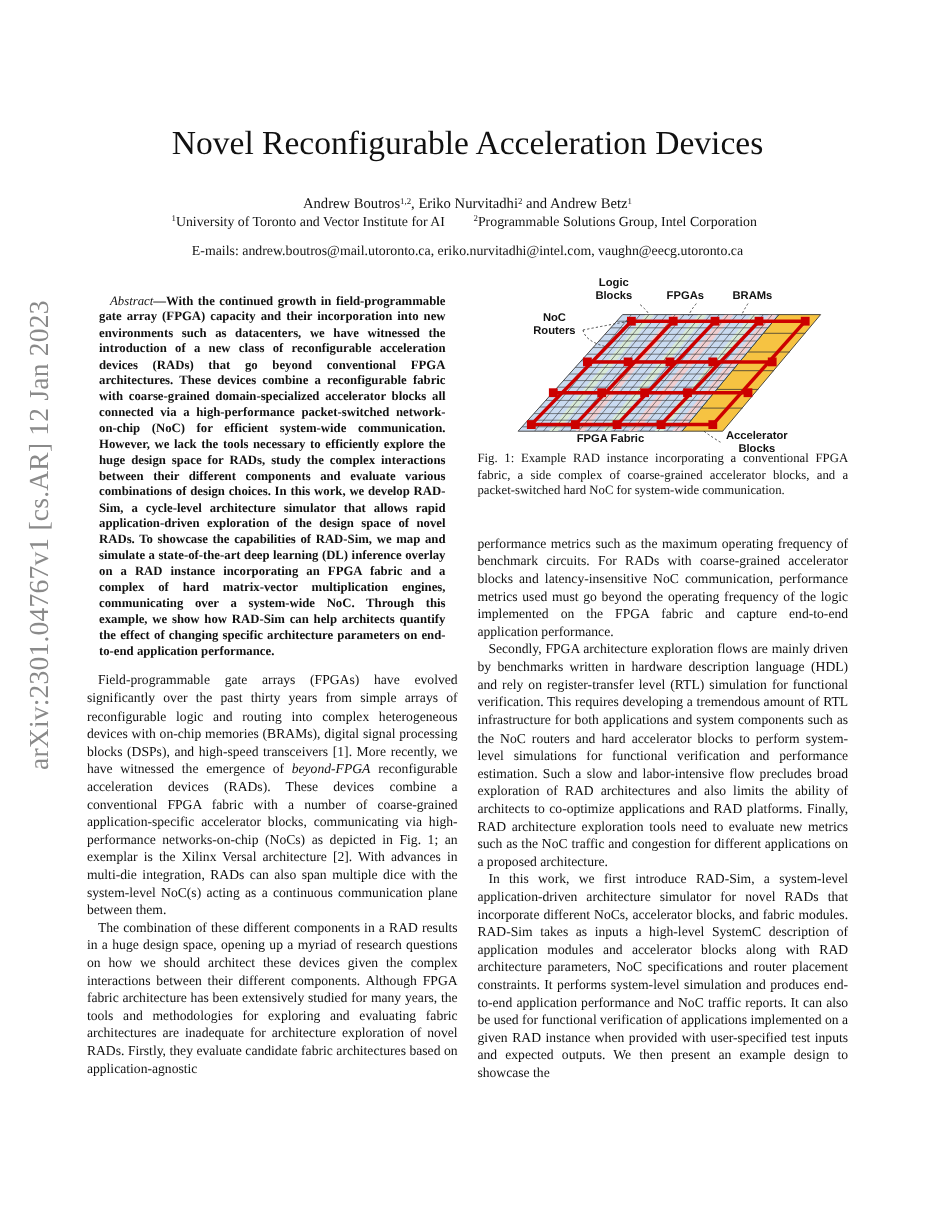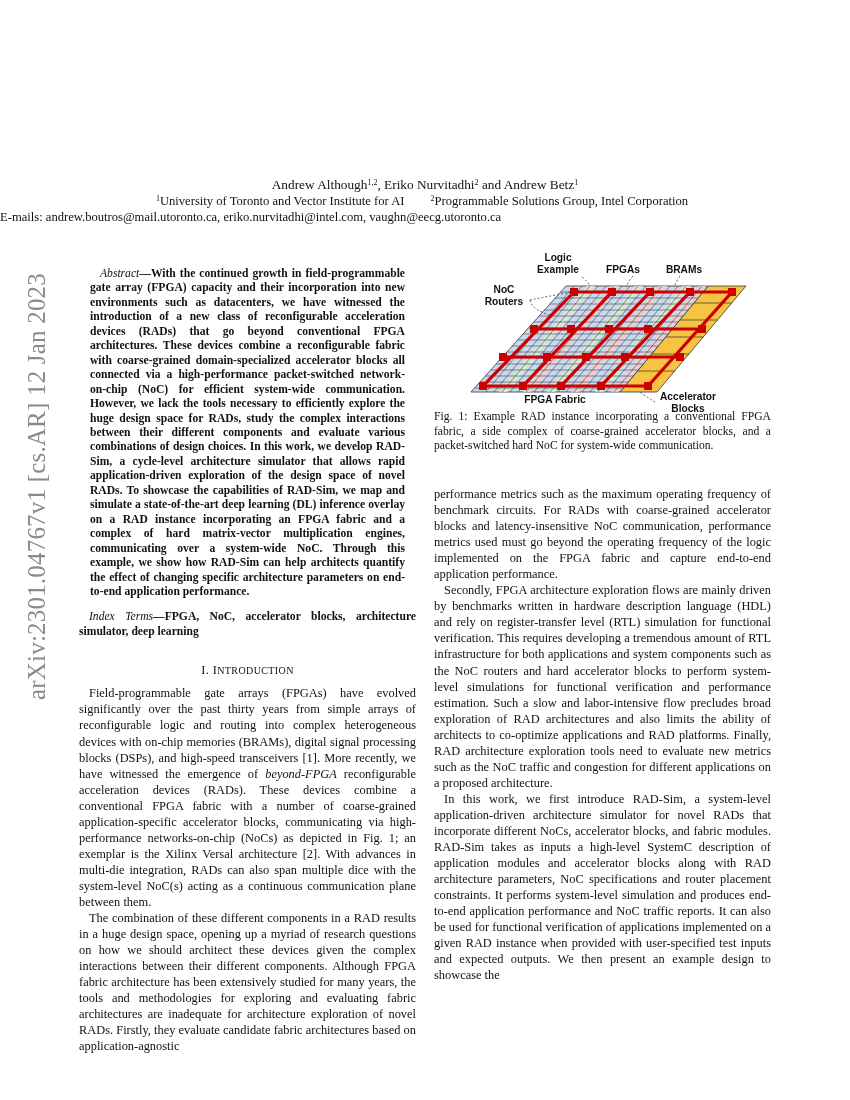--- a/index.html
+++ b/index.html
@@ -3,21 +3,21 @@
 <meta charset="utf-8">
 <style>
   html, body { margin:0; padding:0; background:#ffffff; }
   body { width:850px; height:1100px; position:relative; overflow:hidden;
          font-family:"Liberation Serif", "DejaVu Serif", serif; color:#111; }
   .page-title { position:absolute; left:0; width:850px; top:70px; text-align:center;
          font-size:30.5px; line-height:40px; font-weight:normal; }
   .authors { position:absolute; left:0; width:850px; top:176px; text-align:center; font-size:13.3px; line-height:17px; }
   .affil { position:absolute; left:0; width:844px; top:193px; text-align:center; font-size:12.6px; line-height:16px; }
   .affil .gap { display:inline-block; width:26px; }
-  .emails { position:absolute; left:0; width:850px; top:209px; font-size:12.6px; line-height:16px; }
+  .emails { position:absolute; left:0; width:850px; top:220px; text-align:center; font-size:12.6px; line-height:16px; }
   sup { font-size:8px; vertical-align:top; position:relative; top:-2px; }
   .arxiv-stamp { position:absolute; left:23px; top:700px; transform-origin:0 0; transform:rotate(-90deg);
          font-size:25px; color:#8a8a8a; white-space:nowrap; letter-spacing:0.2px; }
   .col { position:absolute; width:337px; font-size:12.4px; line-height:16.05px; text-align:justify; }
   .col-left { left:79px; top:256px; }
   .col-right { left:434px; }
   .abstract { font-weight:bold; font-size:11.6px; line-height:14.45px; text-align:justify; margin:11px; text-indent:10px; }
   .abstract i { font-weight:normal; }
   .index-terms { font-weight:bold; font-size:11.6px; line-height:14.45px; margin:0; text-indent:10px; }
   .index-terms i { font-weight:normal; }
@@ -30,37 +30,36 @@
   .caption { position:absolute; left:434px; top:410px; width:337px; font-size:11.6px; line-height:14.5px; text-align:justify; }
   .col-right-body { top:486px; }
 </style>
 </head>
 <body>
 
 <div class="arxiv-stamp">arXiv:2301.04767v1  [cs.AR]  12 Jan 2023</div>
 
 <h1 class="page-title" style="margin:0;">
   <br>
+  <span>Novel Reconfigurable Acceleration Devices</span>
 </h1>
 
 <div class="authors">
-  <span>Andrew Although</span><sup>1,2</sup><span>, </span><span>Eriko Nurvitadhi</span><sup>2</sup><span> and </span><span>Andrew Betz</span><sup>1</sup>
+  <span>Andrew Boutros</span><sup>1,2</sup><span>, </span><span>Eriko Nurvitadhi</span><sup>2</sup><span> and </span><span>Andrew Betz</span><sup>1</sup>
 </div>
 
 <div class="affil">
   <sup>1</sup><span>University of Toronto and Vector Institute for AI</span><span class="gap"></span><sup>2</sup><span>Programmable Solutions Group, Intel Corporation</span>
 </div>
 
 <div class="emails">E-mails: andrew.boutros@mail.utoronto.ca, eriko.nurvitadhi@intel.com, vaughn@eecg.utoronto.ca</div>
 
 <div class="col col-left">
   <p class="abstract"><i>Abstract</i><span>—With the continued growth in field-programmable gate array (FPGA) capacity and their incorporation into new environments such as datacenters, we have witnessed the introduction of a new class of reconfigurable acceleration devices (RADs) that go beyond conventional FPGA architectures. These devices combine a reconfigurable fabric with coarse-grained domain-specialized accelerator blocks all connected via a high-performance packet-switched network-on-chip (NoC) for efficient system-wide communication. However, we lack the tools necessary to efficiently explore the huge design space for RADs, study the complex interactions between their different components and evaluate various combinations of design choices. In this work, we develop RAD-Sim, a cycle-level architecture simulator that allows rapid application-driven exploration of the design space of novel RADs. To showcase the capabilities of RAD-Sim, we map and simulate a state-of-the-art deep learning (DL) inference overlay on a RAD instance incorporating an FPGA fabric and a complex of hard matrix-vector multiplication engines, communicating over a system-wide NoC. Through this example, we show how RAD-Sim can help architects quantify the effect of changing specific architecture parameters on end-to-end application performance.</span></p>
-  <p class="index-terms"><i>Index Terms</i><span>—FPGA, NoC, accelerator blocks, architecture simulator, deep learning</span></p>
 
-  <div class="section-heading"><span>I. </span><span>I</span><span class="sc">NTRODUCTION</span></div>
 
   <p class="body"><span>Field-programmable gate arrays (FPGAs) have evolved significantly over the past thirty years from simple arrays of reconfigurable logic and routing into complex heterogeneous devices with on-chip memories (BRAMs), digital signal processing blocks (DSPs), and high-speed transceivers [1]. More recently, we have witnessed the emergence of </span><i>beyond-FPGA</i><span> reconfigurable acceleration devices (RADs). These devices combine a conventional FPGA fabric with a number of coarse-grained application-specific accelerator blocks, communicating via high-performance networks-on-chip (NoCs) as depicted in Fig. 1; an exemplar is the Xilinx Versal architecture [2]. With advances in multi-die integration, RADs can also span multiple dice with the system-level NoC(s) acting as a continuous communication plane between them.</span></p>
   <p class="body">The combination of these different components in a RAD results in a huge design space, opening up a myriad of research questions on how we should architect these devices given the complex interactions between their different components. Although FPGA fabric architecture has been extensively studied for many years, the tools and methodologies for exploring and evaluating fabric architectures are inadequate for architecture exploration of novel RADs. Firstly, they evaluate candidate fabric architectures based on application-agnostic</p>
 </div>
 
 <div class="figure">
   <svg width="320" height="168" viewBox="455 248 320 168" xmlns="http://www.w3.org/2000/svg">
     <defs>
       <clipPath id="fabricClip">
         <polygon points="566,286 708,286 620,392 471,392"></polygon>
@@ -162,21 +161,21 @@
 
     <g stroke="#333" stroke-width="0.8" stroke-dasharray="2,2" fill="none">
       <path d="M582,277 Q588,282 590,286"></path>
       <path d="M633,276 Q628,282 626,287"></path>
       <path d="M680,276 Q676,282 674,287"></path>
       <path d="M530,300 Q550,296 572,292"></path>
       <path d="M530,300 Q532,310 550,315"></path>
       <path d="M640,392 Q648,398 655,402"></path>
     </g>
   </svg>
-  <div class="fig-label" style="left:80px; top:4px; width:46px;">Logic Example</div>
+  <div class="fig-label" style="left:80px; top:4px; width:46px;">Logic Blocks</div>
   <div class="fig-label" style="left:148px; top:16px; width:40px;">FPGAs</div>
   <div class="fig-label" style="left:204px; top:16px; width:50px;">BRAMs</div>
   <div class="fig-label" style="left:24px; top:36px; width:50px;">NoC Routers</div>
   <div class="fig-label" style="left:55px; top:146px; width:90px;">FPGA Fabric</div>
   <div class="fig-label" style="left:193px; top:143px; width:80px;">Accelerator Blocks</div>
 </div>
 
 <div class="caption">Fig. 1: Example RAD instance incorporating a conventional FPGA fabric, a side complex of coarse-grained accelerator blocks, and a packet-switched hard NoC for system-wide communication.</div>
 
 <div class="col col-right col-right-body">

